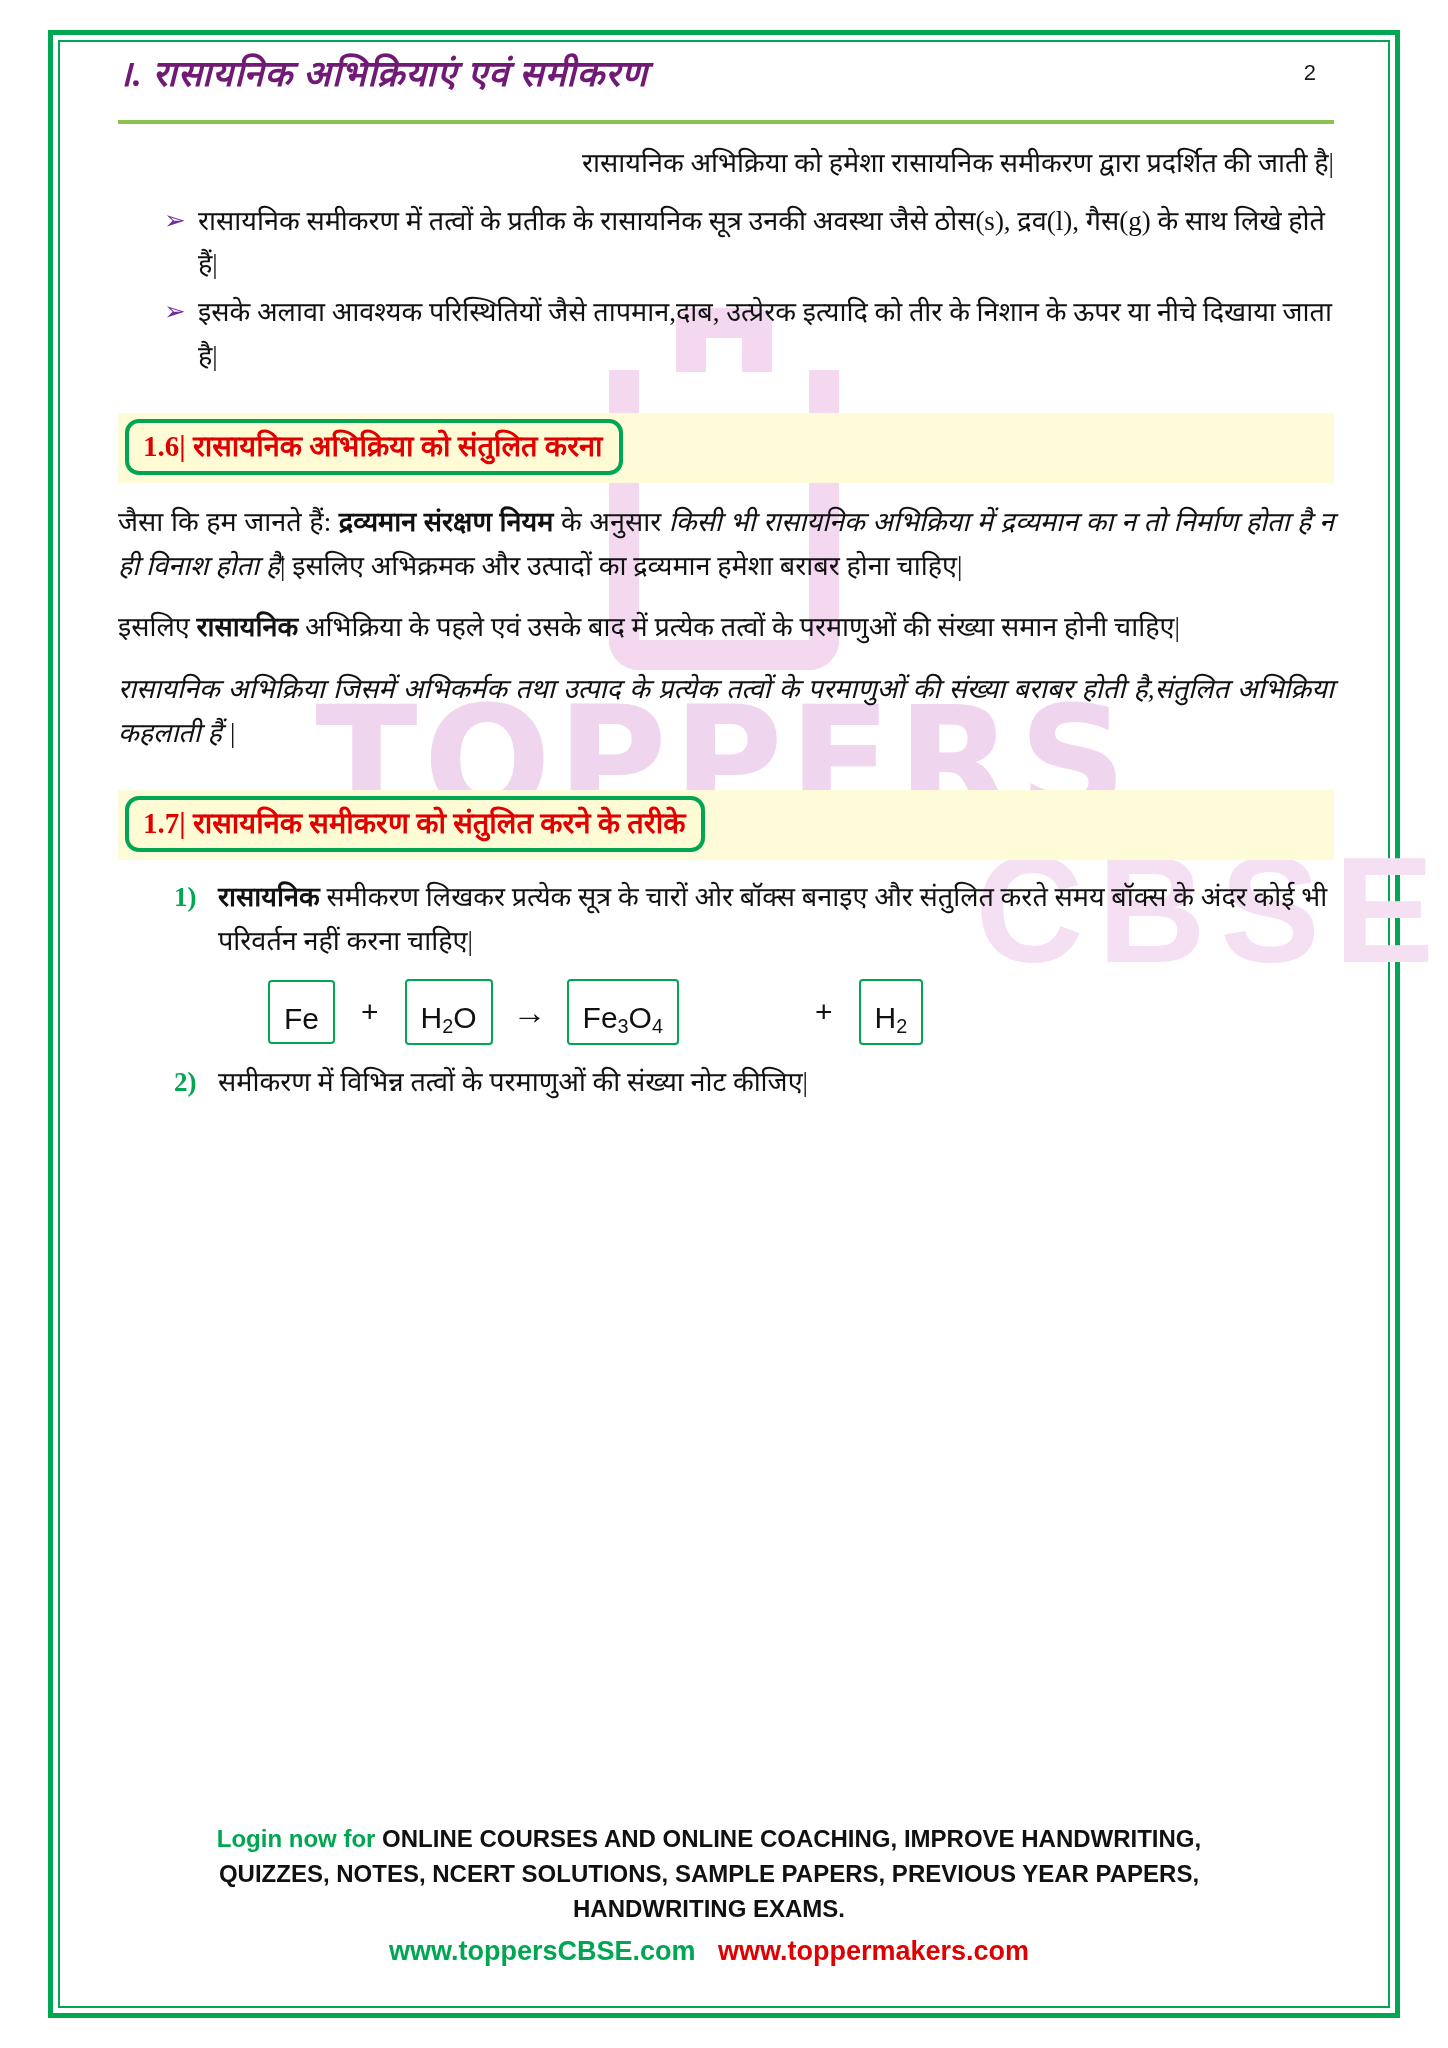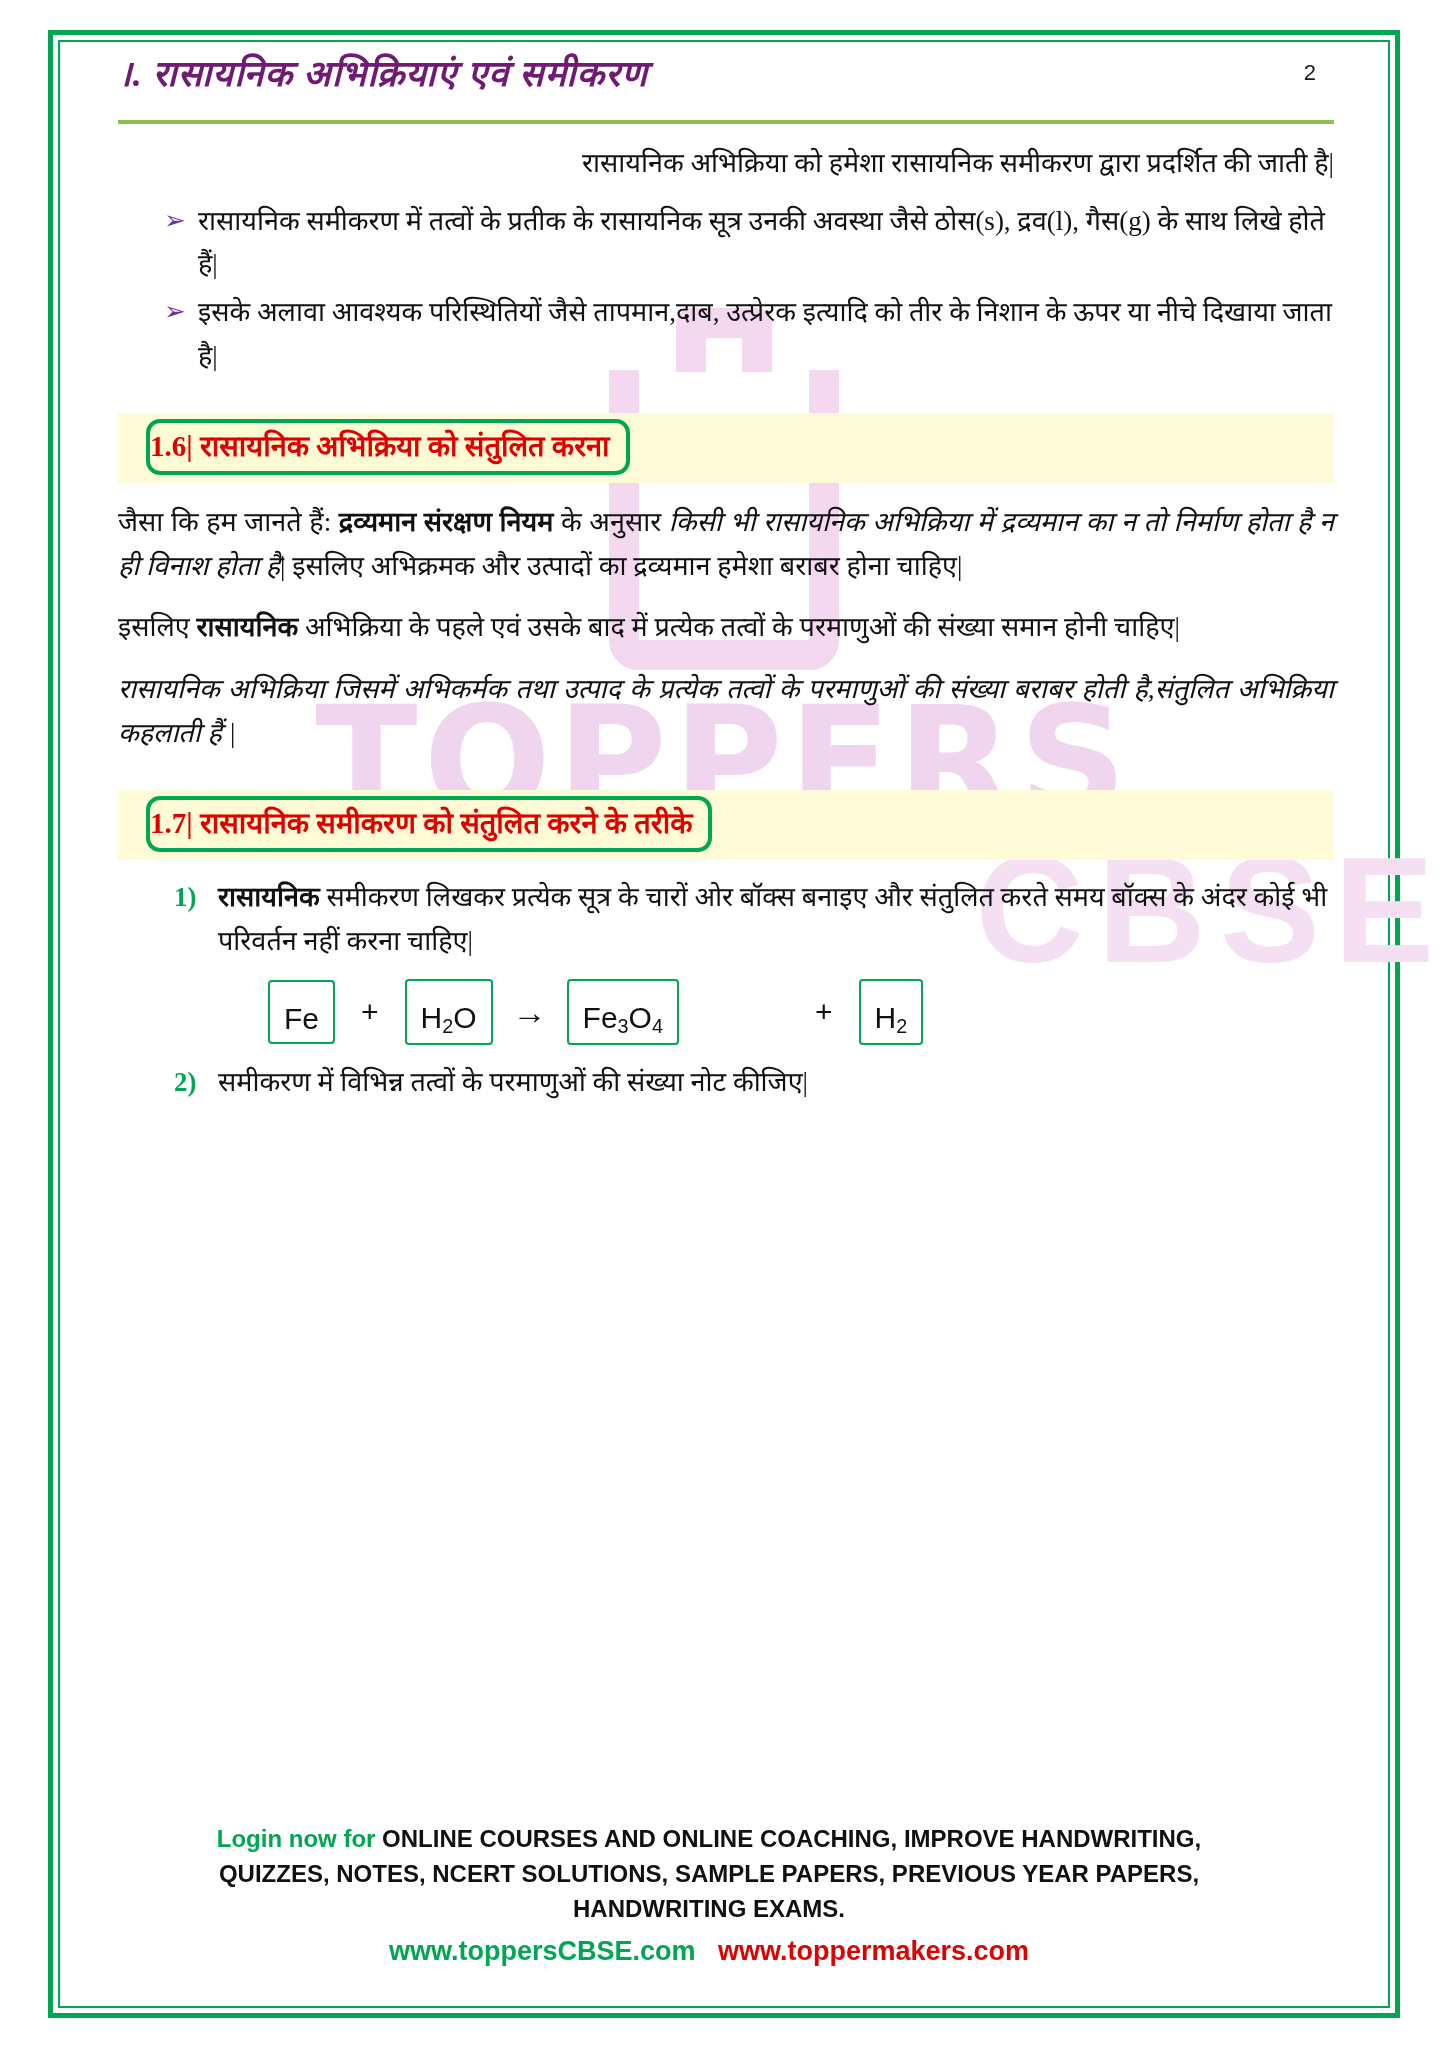--- a/index.html
+++ b/index.html
@@ -162,22 +162,22 @@
     left: 0;
     top: 3px;
     color: #7030a0;
     font-size: 26px;
     line-height: 1.4;
   }
 
   
   .section-heading {
     display: inline-block;
-    margin: 38px 0 0 28px;
-    padding: 5px 16px 7px 0;
+    margin: 38px 0 0 7px;
+    padding: 5px 16px 7px 14px;
     background: #fffbd4;
     border: 4px solid #00a651;
     border-radius: 14px;
     color: #e00000;
     font-weight: bold;
     font-size: 29px;
     line-height: 1.25;
     white-space: nowrap;
   }
   .heading-band {

